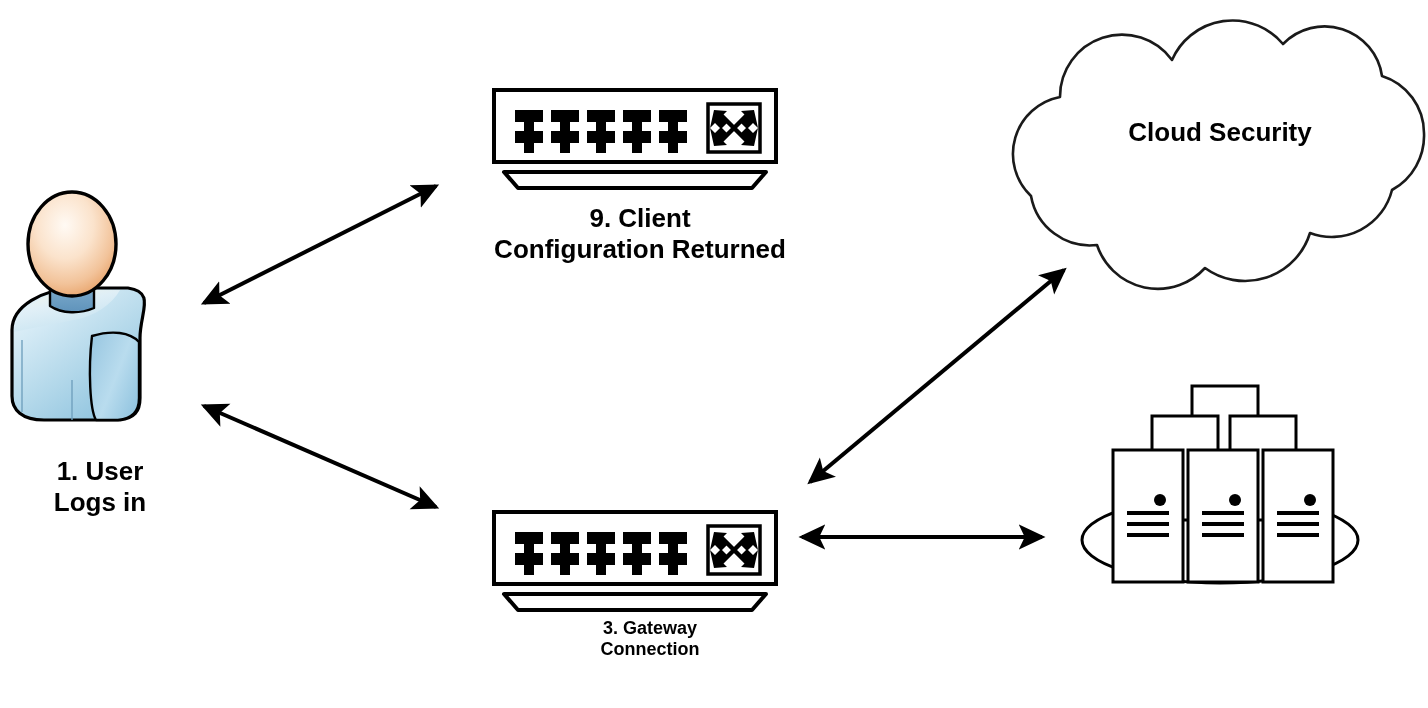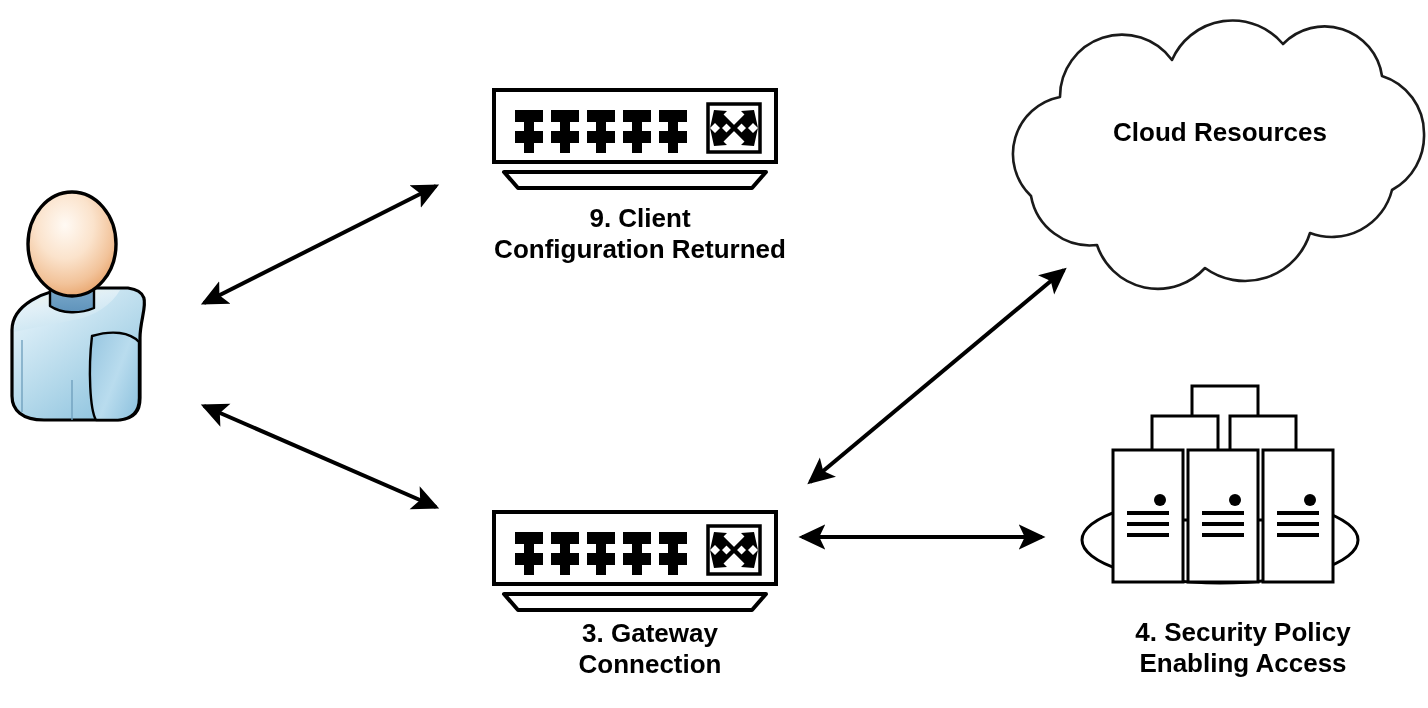--- a/index.html
+++ b/index.html
@@ -42,21 +42,21 @@
   #label-client-config {
     left: 440px;
     top: 203px;
     width: 400px;
     font-size: 26px;
   }
   #label-gateway {
     left: 480px;
     top: 618px;
     width: 340px;
-    font-size: 26px;
+    font-size: 18px;
   }
   #label-cloud {
     left: 1050px;
     top: 117px;
     width: 340px;
     font-size: 26px;
   }
   #label-security {
     left: 1068px;
     top: 617px;
@@ -241,25 +241,25 @@
       <line x1="204" y1="406" x2="436" y2="507" stroke="#000000" stroke-width="4" marker-start="url(#arrowEnd)" marker-end="url(#arrowEnd)"></line>
     </g>
     <g>
       <line x1="810" y1="482" x2="1064" y2="270" stroke="#000000" stroke-width="4" marker-start="url(#arrowEnd)" marker-end="url(#arrowEnd)"></line>
     </g>
     <g>
       <line x1="802" y1="537" x2="1042" y2="537" stroke="#000000" stroke-width="4" marker-start="url(#arrowEnd)" marker-end="url(#arrowEnd)"></line>
     </g>
   </svg>
 
+  <div class="node-label" id="label-user">1. User
+Logs in</div>
 
   <div class="node-label" id="label-client-config">9. Client
 Configuration Returned</div>
 
   <div class="node-label" id="label-gateway">3. Gateway
 Connection</div>
 
-  <div class="node-label" id="label-cloud">Cloud Resources</div>
-
-  <div class="node-label" id="label-security">4. Security Policy
-Enabling Access</div>
+  <div class="node-label" id="label-cloud">Cloud Security</div>
+
 
 </div>
 
 </body></html>

